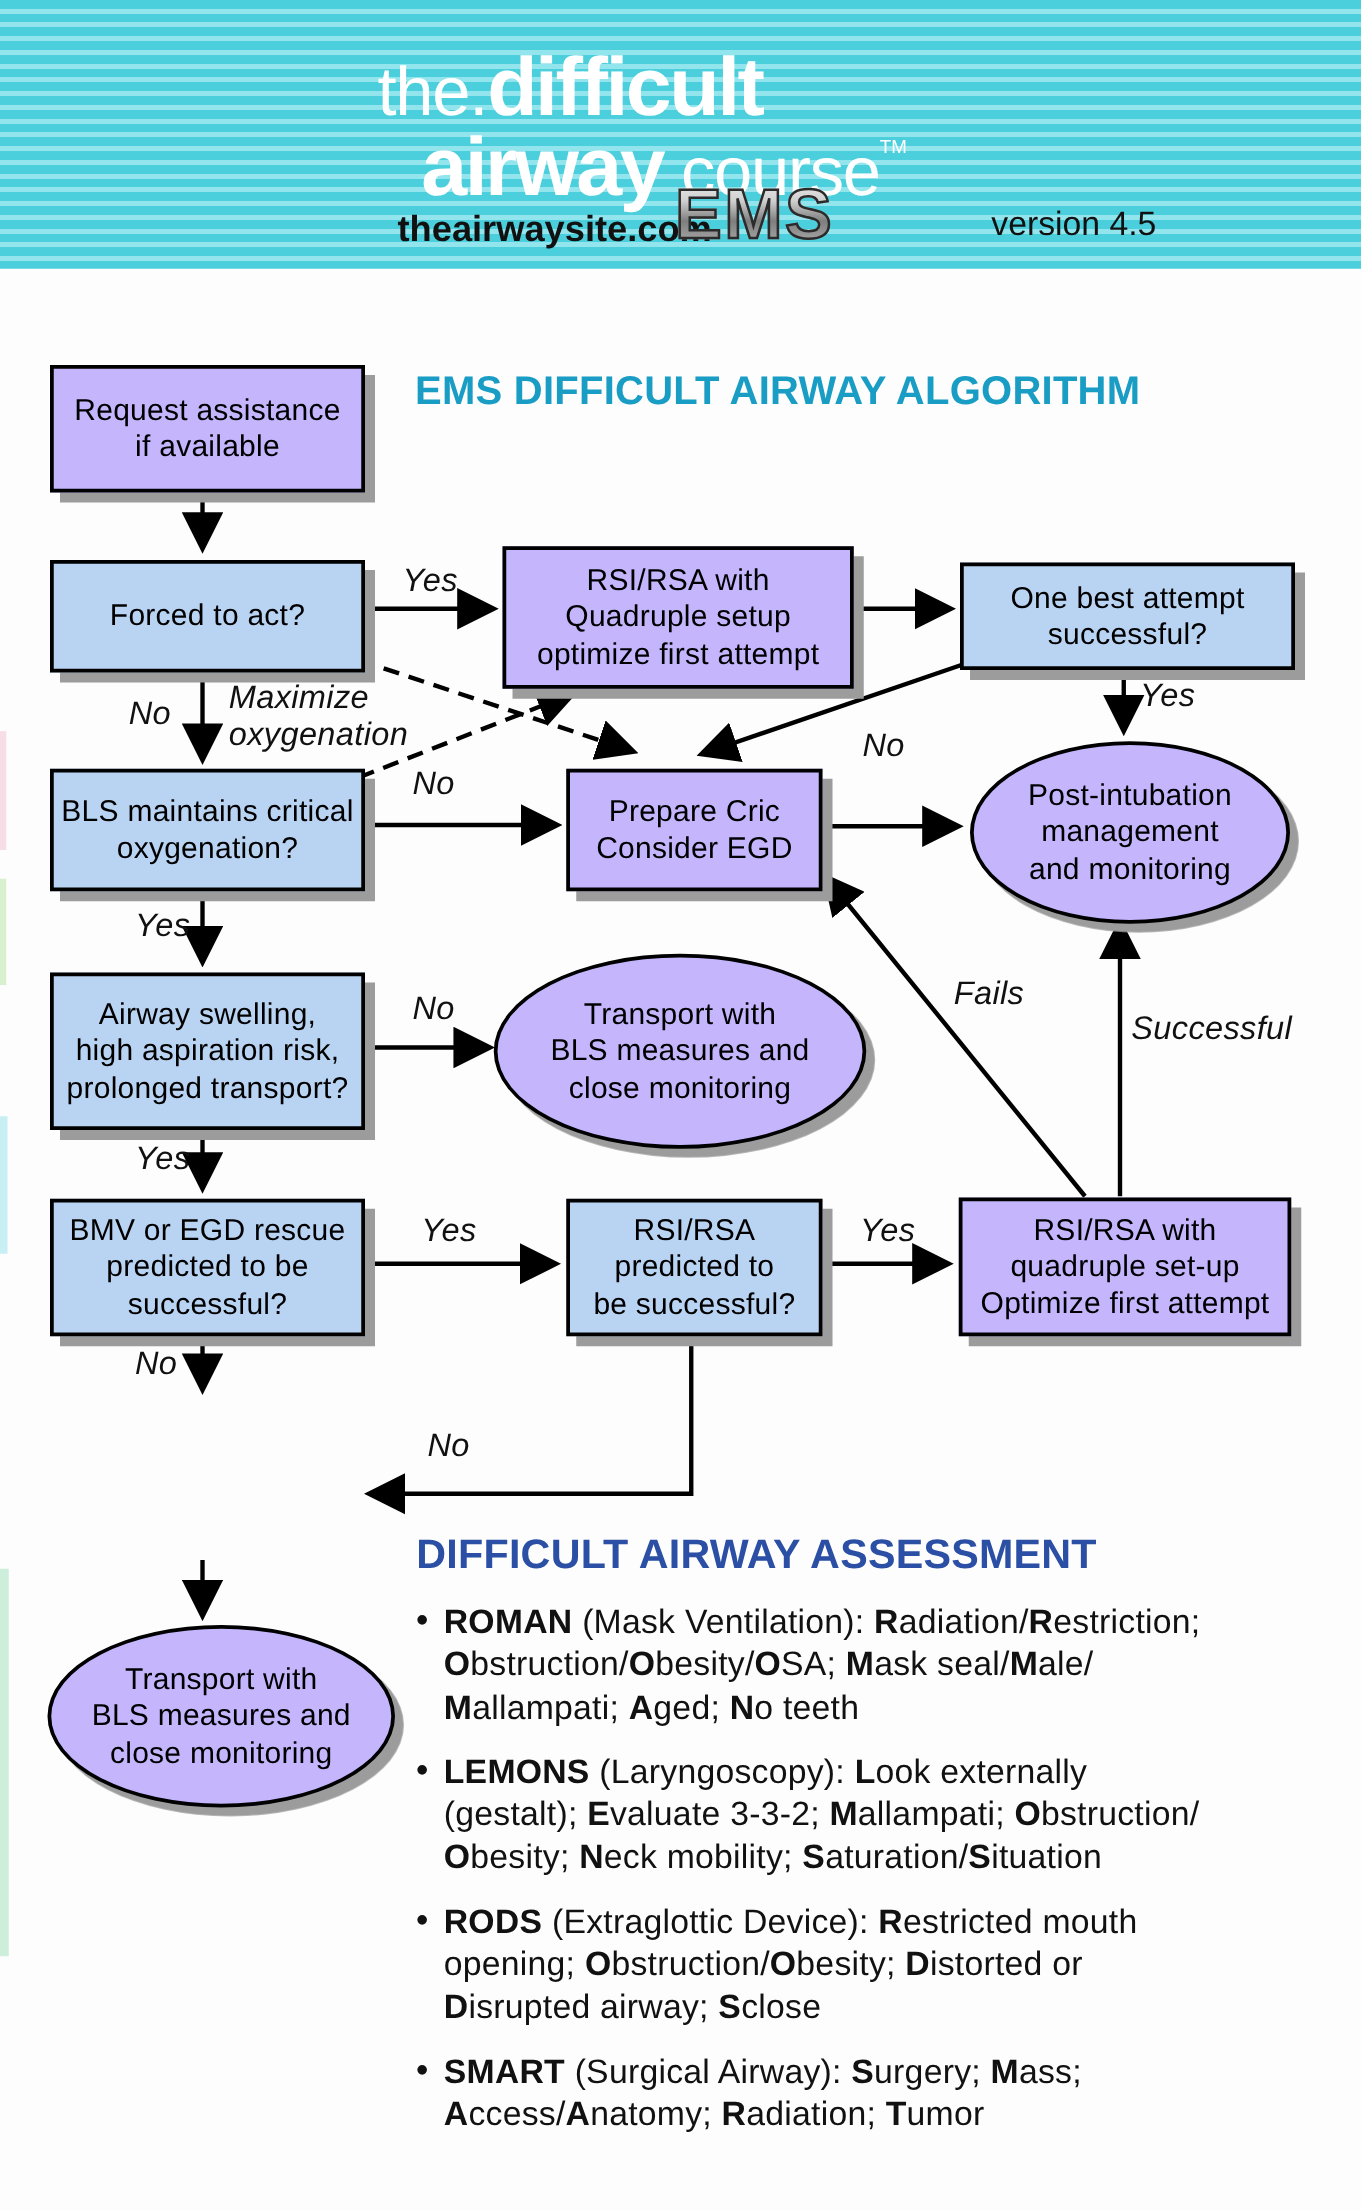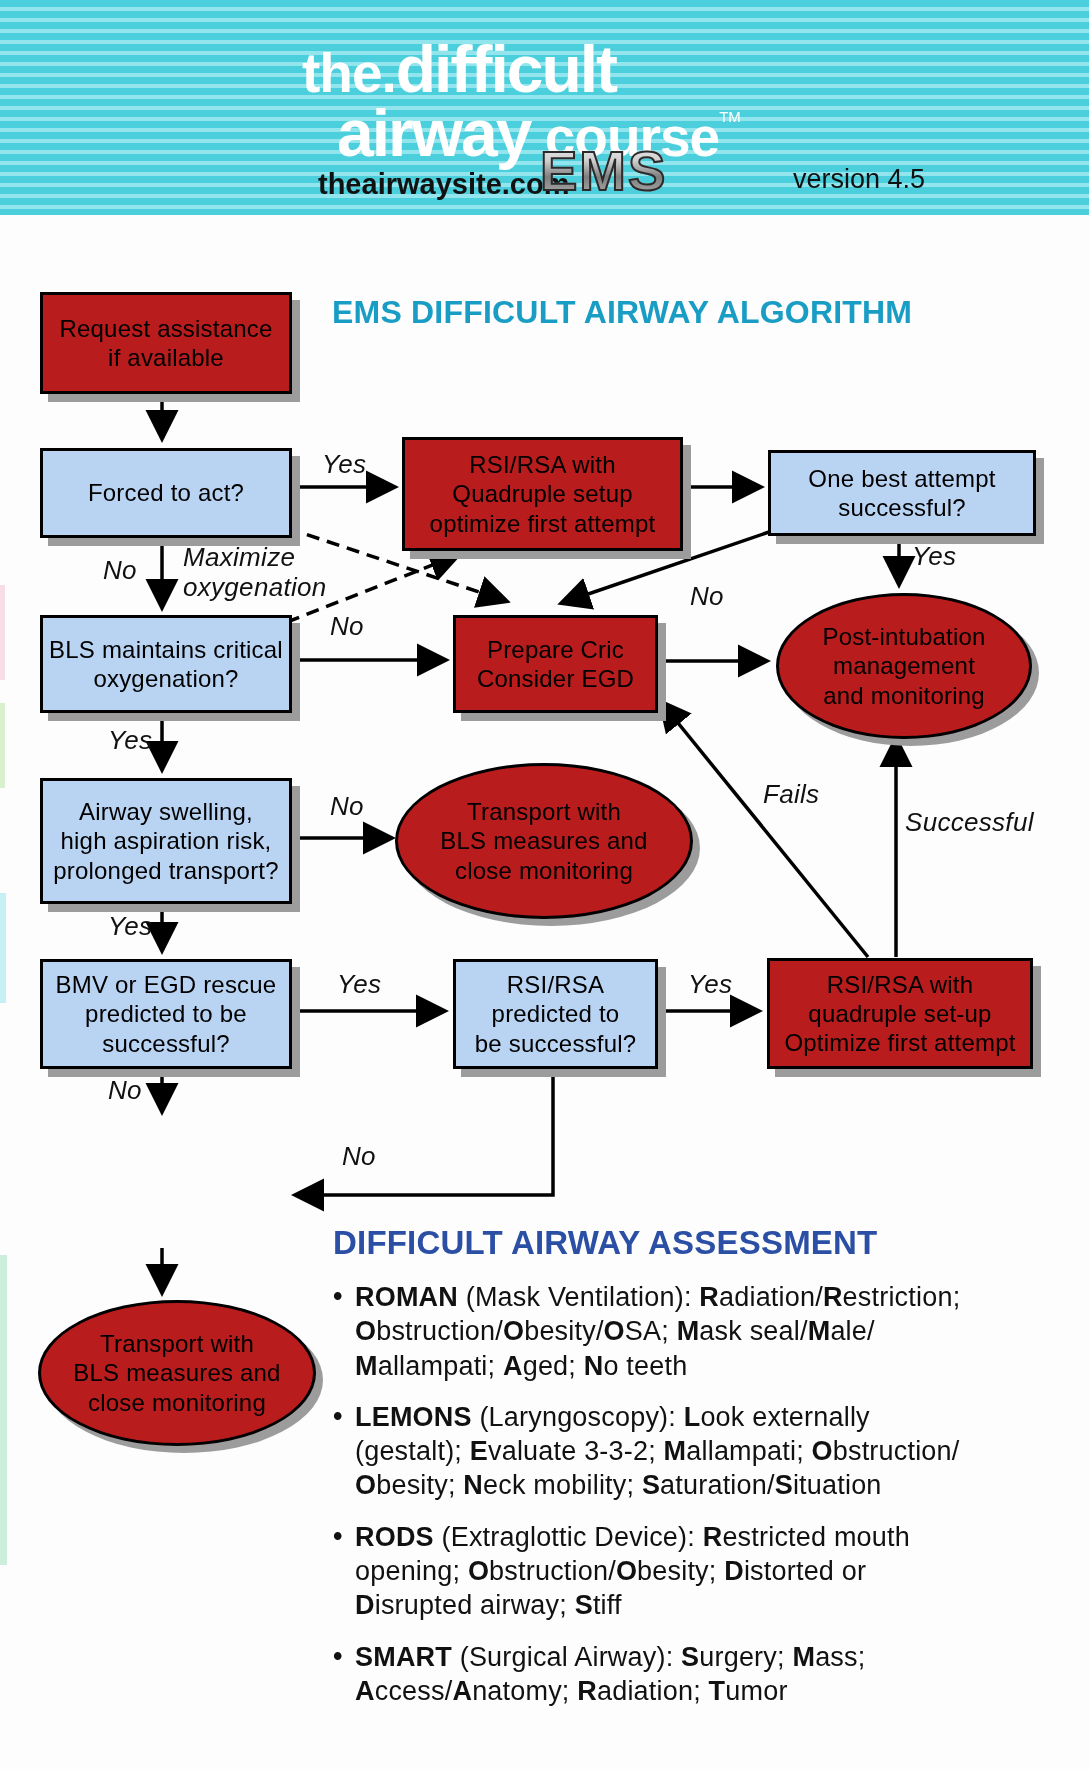--- a/index.html
+++ b/index.html
@@ -3,37 +3,37 @@
 <meta charset="utf-8">
 <style>
   html,body{margin:0;padding:0;background:#ffffff;}
   #page{position:relative;width:1089px;height:1769px;background:#fdfdfd;overflow:hidden;
         font-family:"Liberation Sans","DejaVu Sans",sans-serif;}
 
   
   #header{position:absolute;left:0;top:0;width:1089px;height:215px;
     background:repeating-linear-gradient(to bottom,#4ccfdc 0px,#4ccfdc 7px,#92e5ec 7px,#92e5ec 11px);}
   .brand-line{position:absolute;white-space:nowrap;color:#ffffff;line-height:1;}
-  .brand-light{font-weight:700;font-size:55px;letter-spacing:-1px;margin-top:32px;}
+  .brand-light{font-weight:400;font-size:55px;letter-spacing:-1px;margin-top:32px;}
   .brand-bold{font-weight:800;font-size:66px;letter-spacing:-2px;}
   .brand-tm{font-size:15px;font-weight:400;vertical-align:34px;letter-spacing:0;}
   #site-text{position:absolute;left:318px;top:168px;font-size:29px;font-weight:800;color:#111;letter-spacing:0;}
   #ems-text{position:absolute;left:540px;top:138px;font-size:56px;font-weight:800;
     letter-spacing:2px;color:#8d8d8d;
     background:linear-gradient(to bottom,#f4f4f4 0%,#cfcfcf 35%,#7e7e7e 60%,#bdbdbd 100%);
     -webkit-background-clip:text;background-clip:text;-webkit-text-fill-color:transparent;
     text-shadow:none;-webkit-text-stroke:2px #2b2b2b;}
   #version-text{position:absolute;left:793px;top:164px;font-size:27px;color:#111;}
 
   
   .node{position:absolute;display:flex;align-items:center;justify-content:center;
         text-align:center;white-space:pre-line;color:#000;font-size:24px;line-height:1.22;
         letter-spacing:0.2px;}
   .box{border:3px solid #000;box-shadow:8px 8px 0 #9c9c9c;}
-  .green{background:#b91c1c;}
+  .green{background:#c4b5fd;}
   .blue{background:#b9d3f3;}
   .ellipse{border:3px solid #000;border-radius:50%;filter:drop-shadow(7px 7px 0 #9c9c9c);}
 
   .edge-label{position:absolute;font-style:italic;font-size:26px;color:#111;
         white-space:pre-line;line-height:1.15;letter-spacing:0.3px;}
 
   #flow-svg{position:absolute;left:0;top:0;width:1089px;height:1769px;pointer-events:none;}
   .arrow{stroke:#000;stroke-width:3.5;fill:none;}
   .dashed{stroke-dasharray:13 8;}
 
@@ -167,21 +167,21 @@
     <li>
       <span class="bullet-dot">•</span>
       <span class="bullet-text"><span class="b">LEMONS</span><span> (Laryngoscopy): </span><span class="b">L</span><span>ook externally
 (gestalt); </span><span class="b">E</span><span>valuate 3-3-2; </span><span class="b">M</span><span>allampati; </span><span class="b">O</span><span>bstruction/
 </span><span class="b">O</span><span>besity; </span><span class="b">N</span><span>eck mobility; </span><span class="b">S</span><span>aturation/</span><span class="b">S</span><span>ituation</span></span>
     </li>
     <li>
       <span class="bullet-dot">•</span>
       <span class="bullet-text"><span class="b">RODS</span><span> (Extraglottic Device): </span><span class="b">R</span><span>estricted mouth
 opening; </span><span class="b">O</span><span>bstruction/</span><span class="b">O</span><span>besity; </span><span class="b">D</span><span>istorted or
-</span><span class="b">D</span><span>isrupted airway; </span><span class="b">S</span><span>tiff</span></span>
+</span><span class="b">D</span><span>isrupted airway; </span><span class="b">S</span><span>close</span></span>
     </li>
     <li>
       <span class="bullet-dot">•</span>
       <span class="bullet-text"><span class="b">SMART</span><span> (Surgical Airway): </span><span class="b">S</span><span>urgery; </span><span class="b">M</span><span>ass;
 </span><span class="b">A</span><span>ccess/</span><span class="b">A</span><span>natomy; </span><span class="b">R</span><span>adiation; </span><span class="b">T</span><span>umor</span></span>
     </li>
   </ul>
 
 </div>
 

